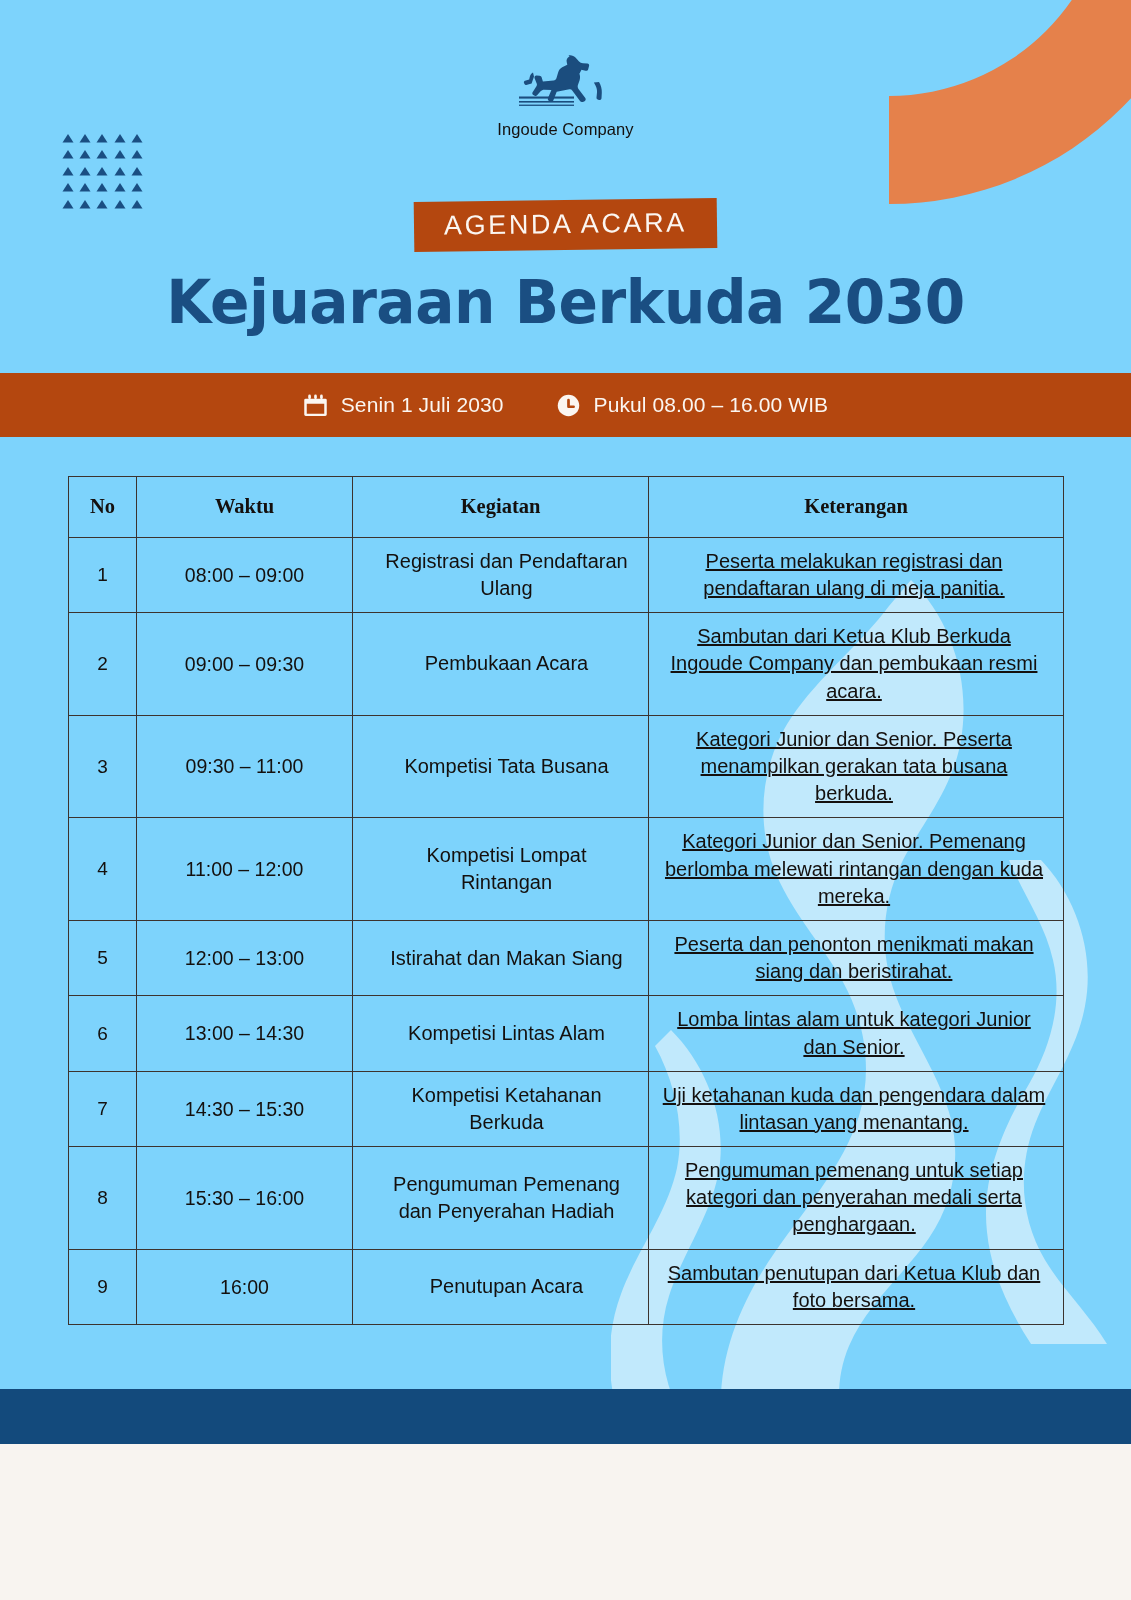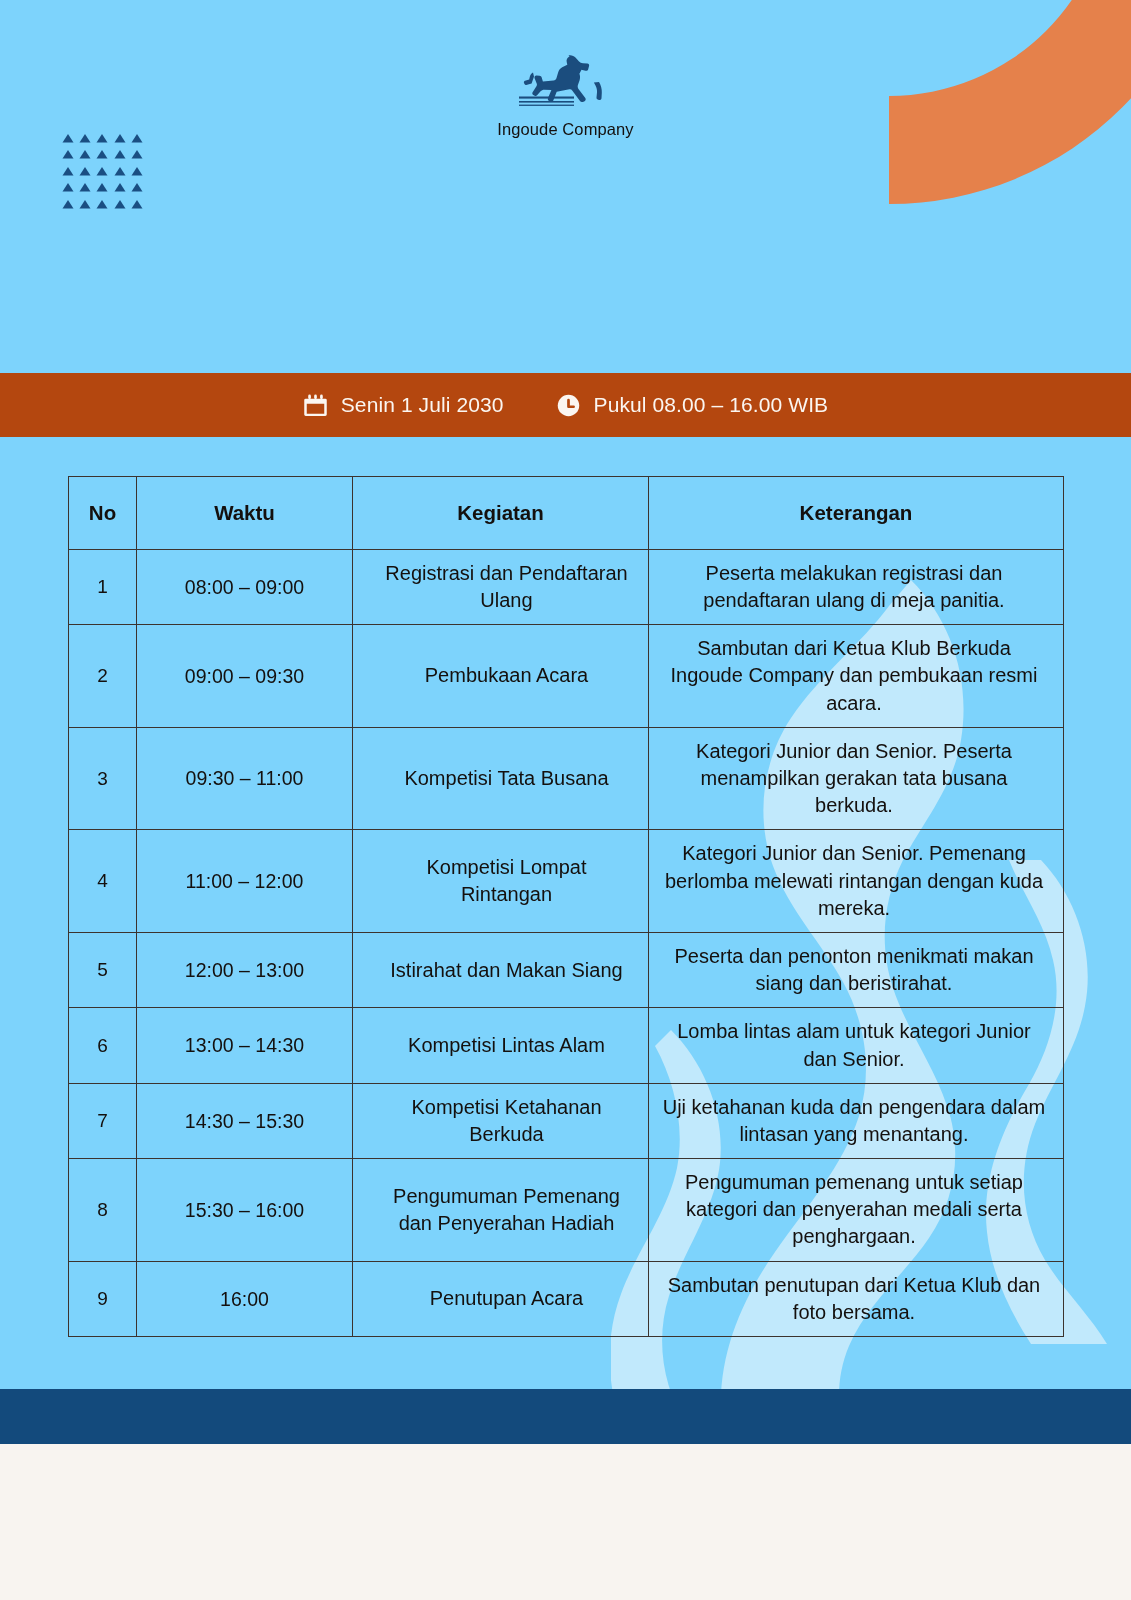--- a/index.html
+++ b/index.html
@@ -140,31 +140,31 @@
     text-align:center;
     vertical-align:middle;
     color:#14100E;
     padding:10px 10px;
     line-height:1.36;
   }
   thead th {
     font-size:20.5px;
     font-weight:bold;
     height:48px;
-    padding:22px 8px;
-    font-family:Liberation Sans, sans-serif;
+    padding:16px 8px;
+    font-family:Liberation Serif, serif;
   }
   tbody td {
     font-size:20px;
     font-weight:normal;
   }
   td.no-cell   { font-size:19px; }
   td.time-cell { font-size:19.5px; }
   td.act-cell  { padding-left:28px; padding-right:16px; }
-  td.desc-cell { padding-right:14px; }
+  td.desc-cell { padding-right:14px;text-decoration:underline; }
 
   
   .bottombar {
     position:absolute;
     left:0; bottom:0; width:1131px; height:55px;
     background:#134A7C;
     z-index:5;
   }
 </style>
 </head>
@@ -306,20 +306,24 @@
 
       <g fill="#1B4D7E">
         <rect x="13" y="44.5" width="55" height="2.1"></rect>
         <rect x="13" y="49.0" width="55" height="1.6"></rect>
         <rect x="13" y="52.6" width="55" height="1.3"></rect>
       </g>
     </svg>
     <div class="logo-name">Ingoude Company</div>
   </div>
 
+  <div class="head-block">
+    <div class="badge">AGENDA ACARA</div>
+    <h1 class="title">Kejuaraan Berkuda 2030</h1>
+  </div>
 
   <div class="infobar">
 
     <div class="info-item">
       <svg class="info-icon" viewBox="0 0 24 24">
         <g fill="#FBF6F1">
           <rect x="5" y="1.5" width="2.6" height="4.4" rx="1.3"></rect>
           <rect x="10.7" y="1.5" width="2.6" height="4.4" rx="1.3"></rect>
           <rect x="16.4" y="1.5" width="2.6" height="4.4" rx="1.3"></rect>
           <path d="M2.6 5.4 h18.8 a1.4 1.4 0 0 1 1.4 1.4 v13.8 a1.4 1.4 0 0 1 -1.4 1.4

